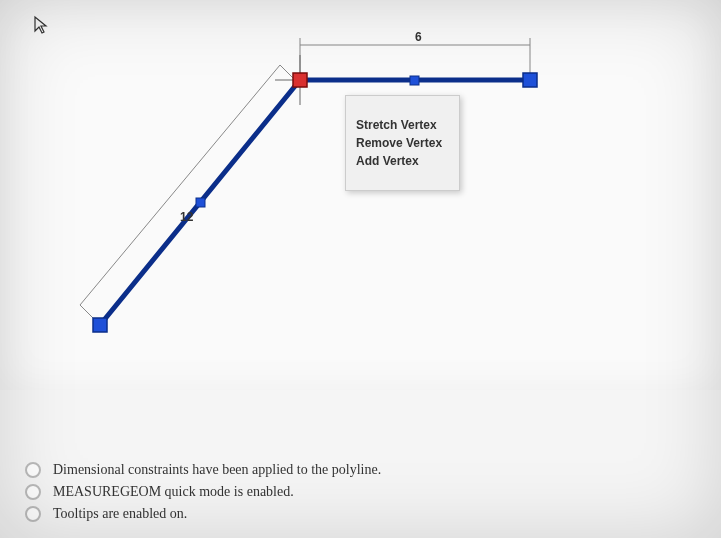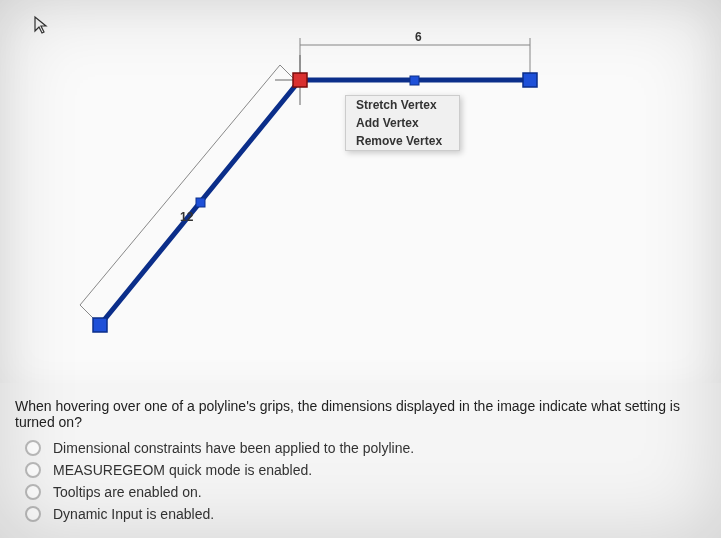--- a/index.html
+++ b/index.html
@@ -34,21 +34,21 @@
       width: 100%;
       height: 100%;
     }
     .context-menu {
       position: absolute;
       top: 95px;
       left: 345px;
       background: #f0f0f0;
       border: 1px solid #ccc;
       box-shadow: 2px 2px 6px rgba(0,0,0,0.2);
-      padding: 0 0;
+      padding: 20px 0;
       min-width: 115px;
     }
     .menu-item {
       padding: 2px 10px;
       font-size: 12px;
       color: #333;
       cursor: pointer;
       font-weight: bold;
     }
     .dim-label {
@@ -77,20 +77,21 @@
     .question-text {
       font-size: 14px;
       color: #222;
       margin-bottom: 10px;
     }
     .option {
       display: flex;
       align-items: flex-end;
       margin-bottom: 6px;
       padding-left: 10px;
+      font-family: Liberation Serif, serif;
     }
     .radio {
       width: 16px;
       height: 16px;
       border: 2px solid #bbb;
       border-radius: 50%;
       margin-right: 12px;
       background: #fff;
       cursor: pointer;
       flex-shrink: 0;
@@ -139,40 +140,35 @@
     <rect x="523" y="73" width="14" height="14" fill="#1e50d8" stroke="#0b2e8a" stroke-width="1.5"></rect>
 
     <rect x="293" y="73" width="14" height="14" fill="#d93030" stroke="#7a0c0c" stroke-width="1.5"></rect>
   </svg>
 
   <div class="dim-label dim-12">12</div>
   <div class="dim-label dim-6">6</div>
 
   <div class="context-menu">
     <div class="menu-item">Stretch Vertex</div>
+    <div class="menu-item">Remove Vertex</div>
     <div class="menu-item">Add Vertex</div>
-    <div class="menu-item">Remove Vertex</div>
   </div>
 
 </div>
 
 <div class="question-area">
-  <div class="question-text">When hovering over one of a polyline's grips, the dimensions displayed in the image indicate what setting is turned on?</div>
 
   <div class="option">
     <div class="radio"></div>
     <div class="option-text">Dimensional constraints have been applied to the polyline.</div>
   </div>
   <div class="option">
     <div class="radio"></div>
     <div class="option-text">MEASUREGEOM quick mode is enabled.</div>
   </div>
   <div class="option">
     <div class="radio"></div>
     <div class="option-text">Tooltips are enabled on.</div>
   </div>
-  <div class="option">
-    <div class="radio"></div>
-    <div class="option-text">Dynamic Input is enabled.</div>
-  </div>
 </div>
 
 <div class="vignette"></div>
 
 </body></html>

